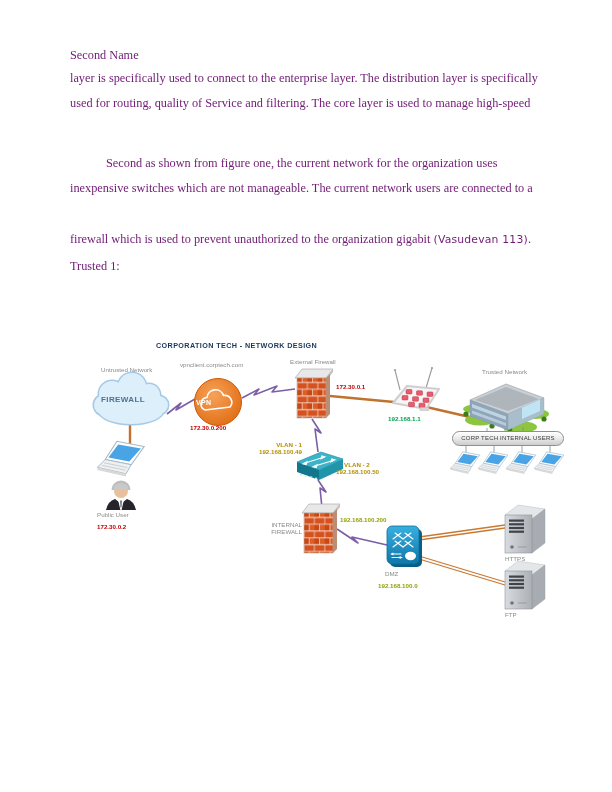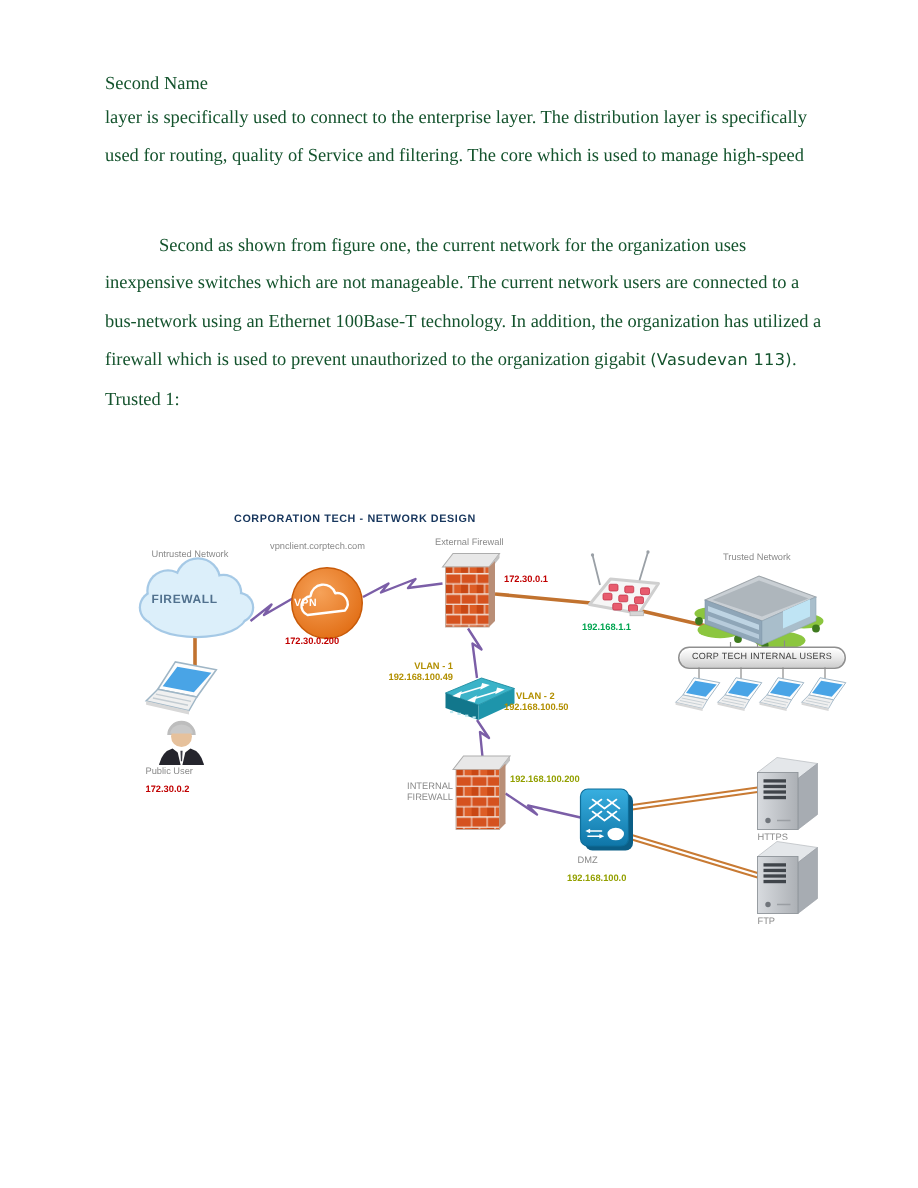--- a/index.html
+++ b/index.html
@@ -3,21 +3,21 @@
 <meta charset="utf-8">
 <style>
   html,body{margin:0;padding:0;background:#e9e9e9;}
   .page{
     position:relative;width:612px;height:792px;margin:0 auto;background:#ffffff;
     overflow:hidden;font-family:"Liberation Serif",serif;
   }
   
   .dline{
     position:absolute;left:70px;width:500px;white-space:nowrap;
-    font-size:12.3px;color:#14532d;
+    font-size:12.3px;color:#701a75;
   }
   .dline.indent{padding-left:36px;}
   .cite{font-family:"DejaVu Sans",sans-serif;font-size:10.8px;letter-spacing:.2px;text-align:right;}
   
   .figure{position:absolute;left:0;top:332px;width:612px;height:300px;}
   .figure svg{position:absolute;left:0;top:0;}
   .lbl{
     position:absolute;font-family:"Liberation Sans",sans-serif;color:#8A8A8A;
     font-size:6.2px;line-height:7.4px;text-align:left;
   }
@@ -39,24 +39,23 @@
   .ta-r{text-align:right;}
   .ta-l{text-align:left;}
 </style>
 </head>
 <body>
 
 <div class="page">
 
   <div class="dline" style="top:48px">Second Name</div>
   <div class="dline" style="top:71px">layer is specifically used to connect to the enterprise layer. The distribution layer is specifically</div>
-  <div class="dline" style="top:96px">used for routing, quality of Service and filtering. The core which is used to manage high-speed</div>
+  <div class="dline" style="top:96px">used for routing, quality of Service and filtering. The core layer is used to manage high-speed</div>
   <div class="dline" style="top:181px">inexpensive switches which are not manageable. The current network users are connected to a</div>
   <div class="dline indent" style="top:156px">Second as shown from figure one, the current network for the organization uses</div>
-  <div class="dline" style="top:207px">bus-network using an Ethernet 100Base-T technology. In addition, the organization has utilized a</div>
   <div class="dline" style="top:232px"><span>firewall which is used to prevent unauthorized to the organization gigabit </span><span class="cite">(Vasudevan 113)</span><span>.</span></div>
   <div class="dline" style="top:259px">Trusted 1:</div>
 
   <div class="figure">
 
     <svg width="612" height="300" viewBox="0 0 612 300">
       <defs>
         <pattern id="brick" width="10.4" height="13.6" patternUnits="userSpaceOnUse">
           <rect width="10.4" height="13.6" fill="#F3E3DA"></rect>
           <rect x="0.35" y="0.35" width="9.7" height="5.9" fill="#D5521F"></rect>

